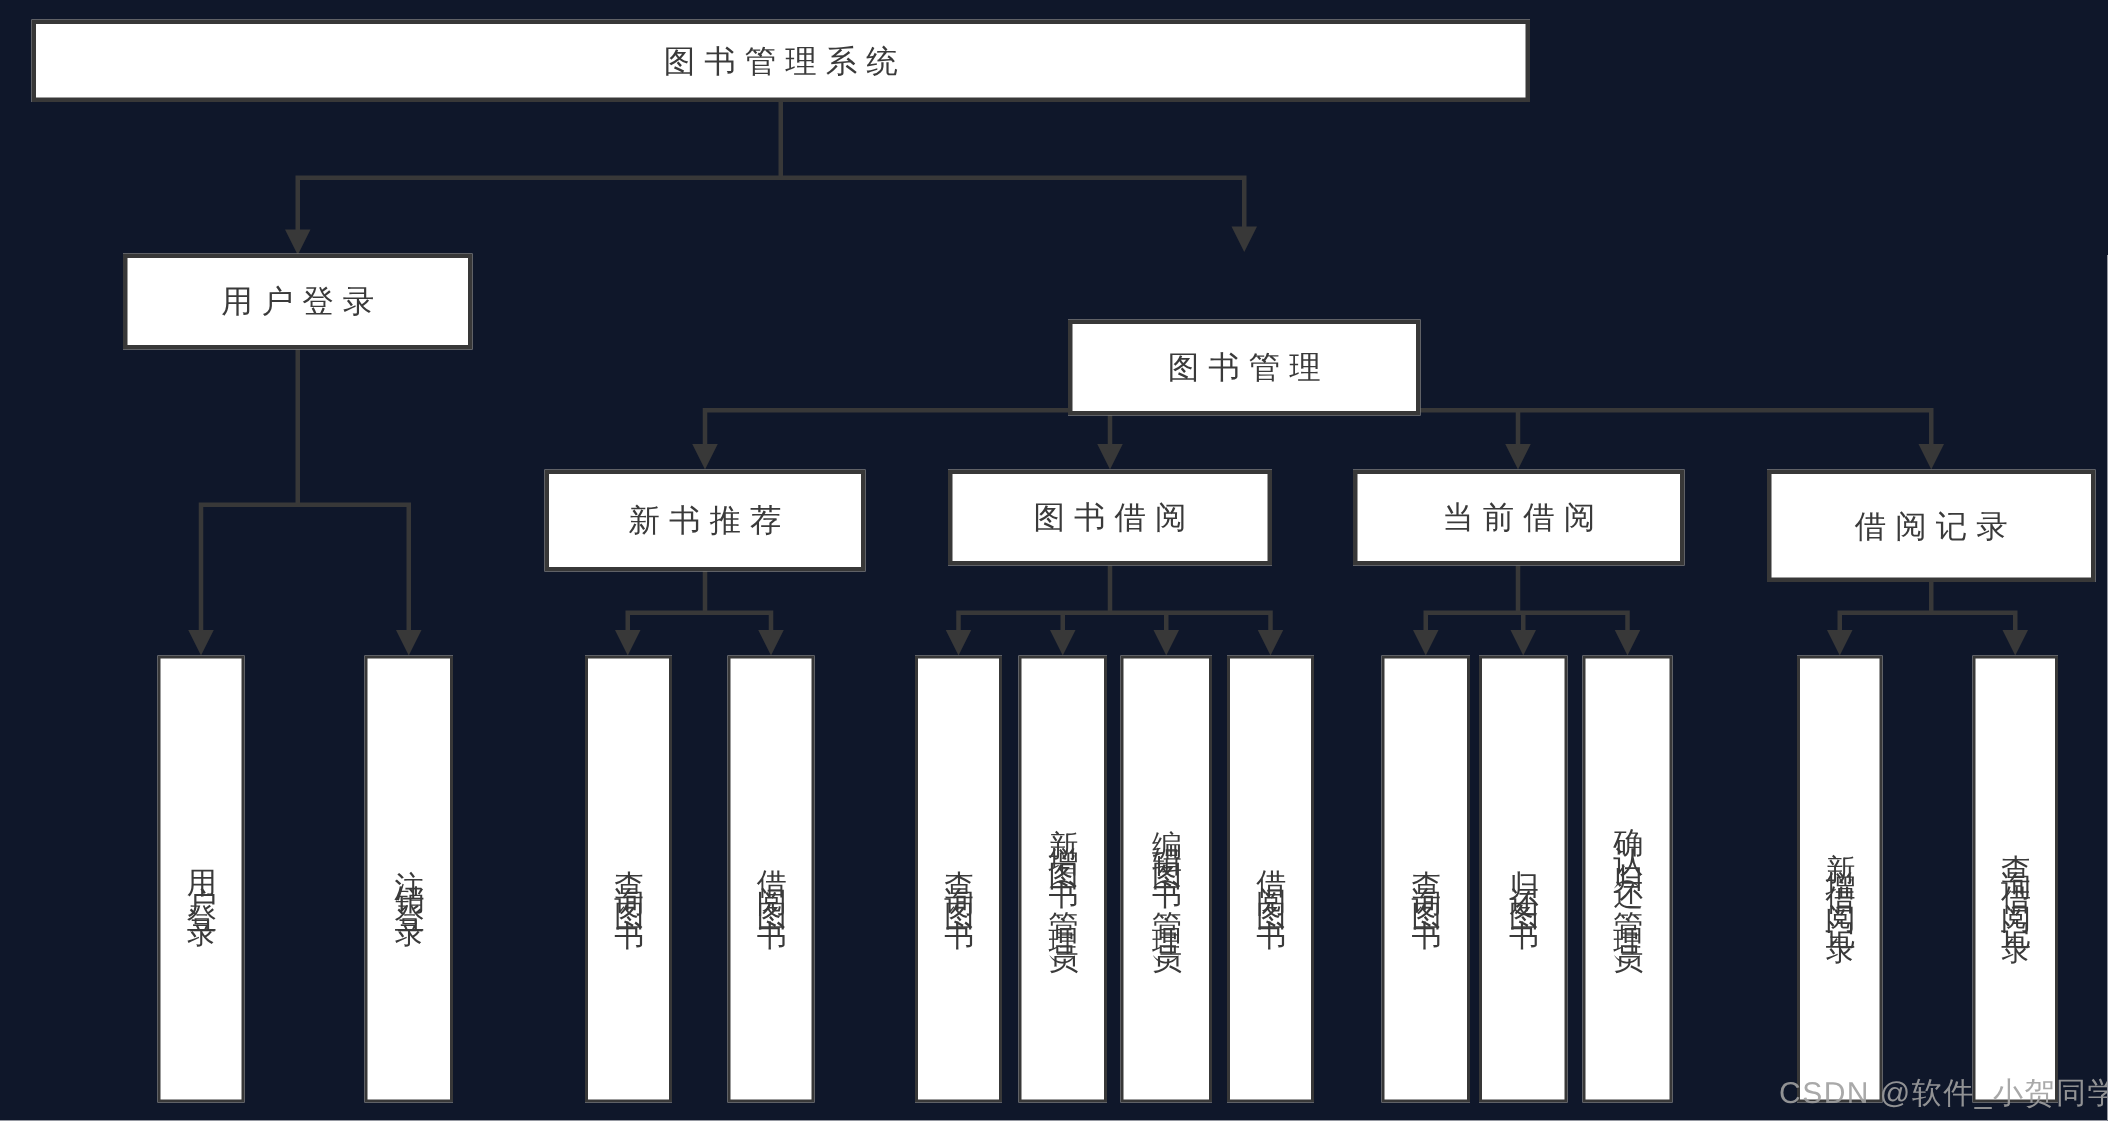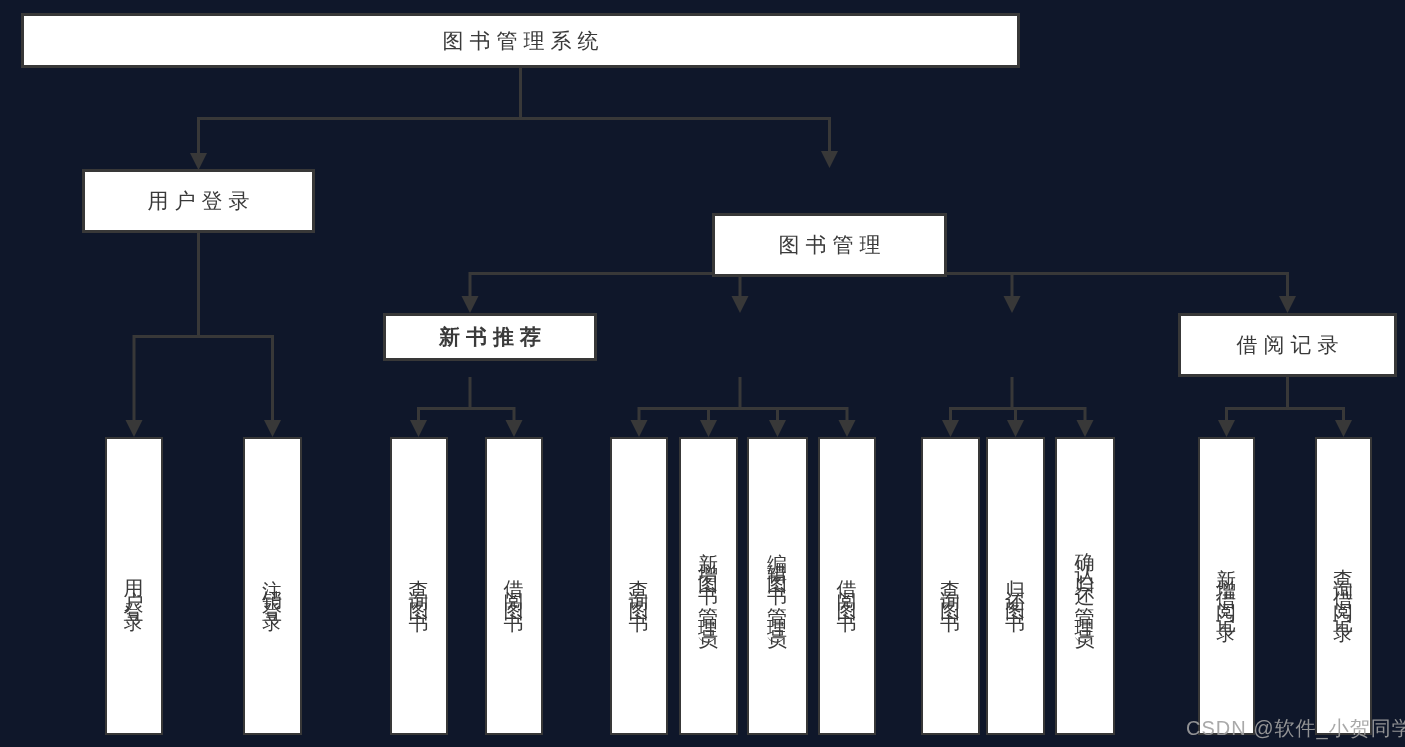--- a/index.html
+++ b/index.html
@@ -83,22 +83,24 @@
       M942,420 H959 L950.5,437 Z M1007,420 H1024 L1015.5,437 Z
       M1076.5,420 H1093.5 L1085,437 Z
       M1218,420 H1235 L1226.5,437 Z M1335,420 H1352 L1343.5,437 Z"></path>
   </svg>
 
   <div class="box hnode" style="left:21px; top:13px; width:999px; height:55px;">图书管理系统</div>
 
   <div class="box hnode" style="left:82px; top:169px; width:233px; height:64px;">用户登录</div>
   <div class="box hnode" style="left:712px; top:169px; width:235px; height:64px;margin-top:44px;">图书管理</div>
 
-  <div class="box hnode" style="left:383px; top:313px; width:214px; height:48px;font-weight:bold;">新书推荐</div>
-  <div class="box hnode" style="left:1178px; top:313px; width:219px; height:64px;">借阅记录</div>
+  <div class="box hnode" style="left:363px; top:313px; width:214px; height:68px;">新书推荐</div>
+  <div class="box hnode" style="left:632px; top:313px; width:216px; height:64px;">图书借阅</div>
+  <div class="box hnode" style="left:902px; top:313px; width:221px; height:64px;">当前借阅</div>
+  <div class="box hnode" style="left:1178px; top:313px; width:219px; height:75px;">借阅记录</div>
 
   <div class="box leaf" style="left:105px; top:437px; width:58px; height:298px;">用户登录</div>
   <div class="box leaf" style="left:243px; top:437px; width:59px; height:298px;">注销登录</div>
 
   <div class="box leaf" style="left:390px; top:437px; width:58px; height:298px;">查询图书</div>
   <div class="box leaf" style="left:485px; top:437px; width:58px; height:298px;">借阅图书</div>
 
   <div class="box leaf" style="left:610px; top:437px; width:58px; height:298px;">查询图书</div>
   <div class="box leaf" style="left:679px; top:437px; width:59px; height:298px;">新增图书（管理员）</div>
   <div class="box leaf" style="left:747px; top:437px; width:61px; height:298px;">编辑图书（管理员）</div>

